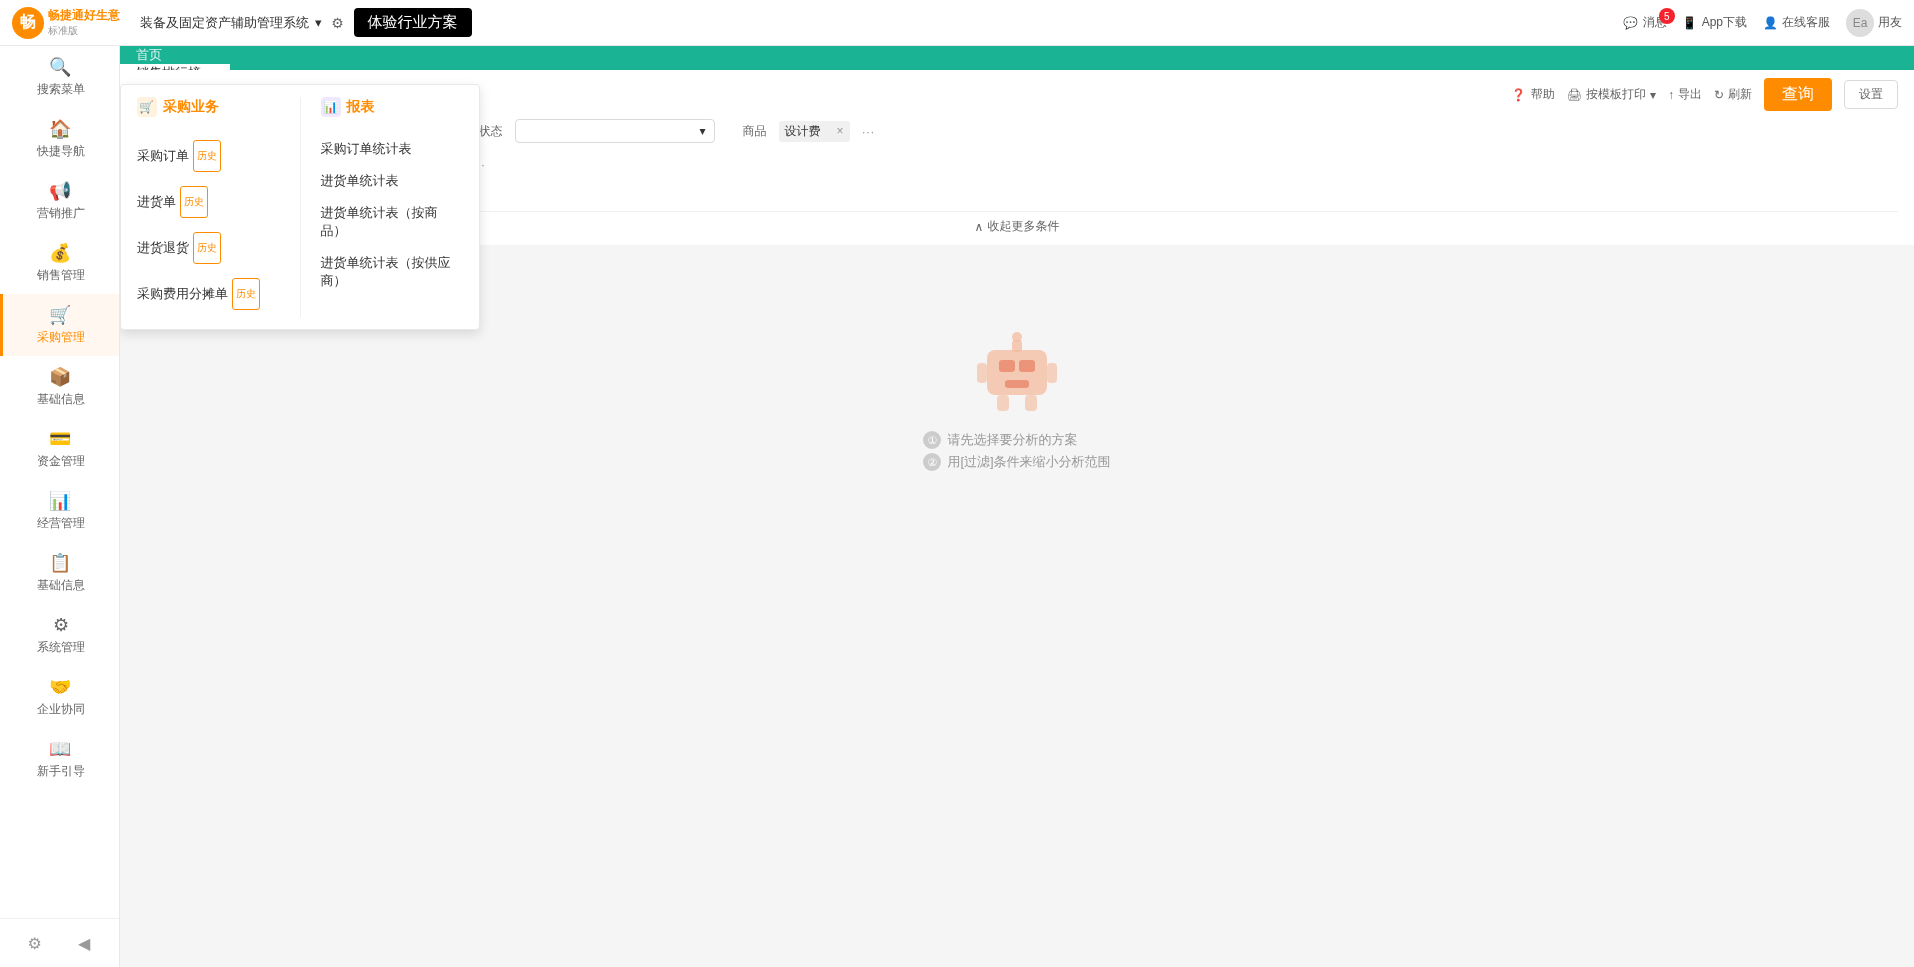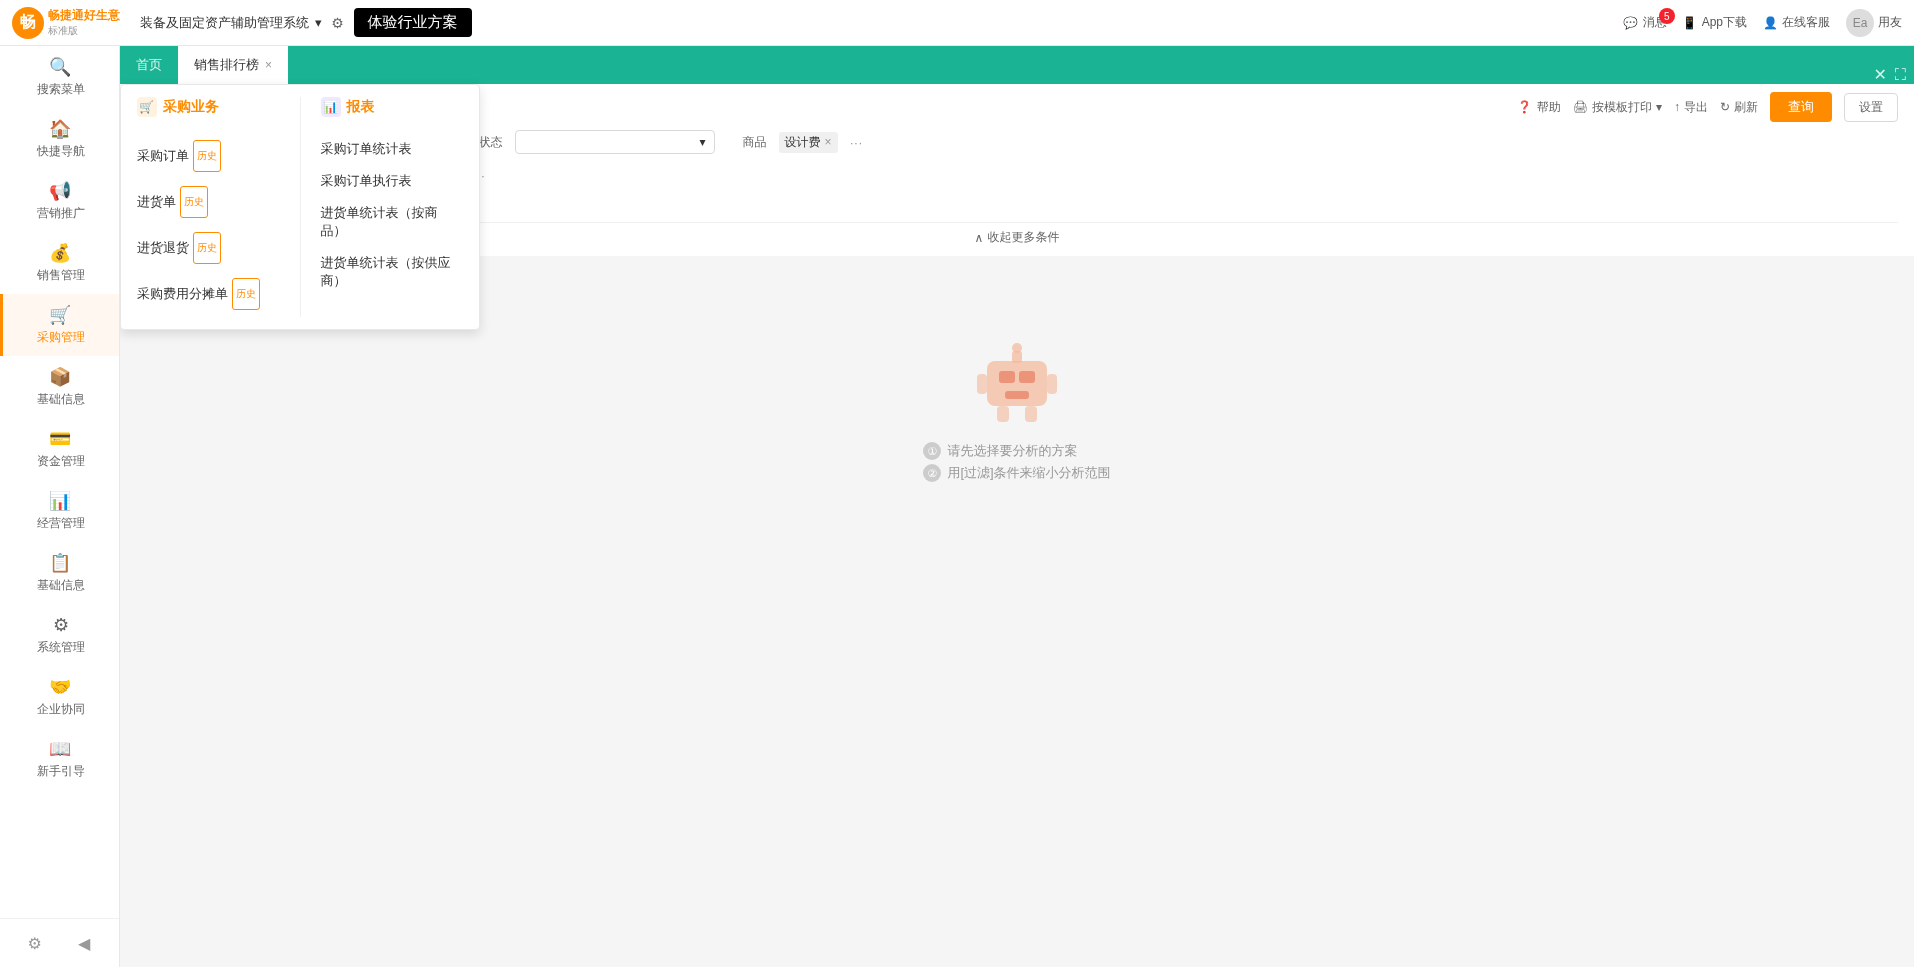--- a/index.html
+++ b/index.html
@@ -188,26 +188,27 @@
     .content-area {
       flex: 1;
       display: flex;
       flex-direction: column;
       overflow: hidden;
       position: relative;
     }
 
     
     .tab-bar {
-      height: 38px;
+      height: 24px;
       background: #1ab394;
       display: flex;
-      align-items: flex-end;
+      align-items: flex-start;
       padding: 0 0;
       position: relative;
+      flex-direction: column;
     }
     .tab-item {
       height: 38px;
       padding: 0 16px;
       display: flex;
       align-items: center;
       cursor: pointer;
       font-size: 13px;
       color: rgba(255,255,255,0.85);
       gap: 6px;
@@ -274,21 +275,21 @@
       cursor: pointer;
       background: #fff;
     }
     .filter-tag {
       display: inline-flex;
       align-items: center;
       background: #f0f0f0;
       border-radius: 3px;
       padding: 2px 6px;
       font-size: 12px;
-      gap: 4px;
+      gap: 16px;
     }
     .filter-tag .close {
       cursor: pointer;
       color: #999;
     }
     .filter-divider {
       color: #ccc;
       font-size: 10px;
     }
     .filter-dots {
@@ -322,21 +323,21 @@
       cursor: pointer;
       color: #666;
       font-size: 12px;
     }
     .btn-query {
       background: #ff8c00;
       color: white;
       border: none;
       border-radius: 4px;
       padding: 6px 18px;
-      font-size: 13px;
+      font-size: 16px;
       cursor: pointer;
     }
     .btn-settings {
       border: 1px solid #d9d9d9;
       background: #fff;
       color: #666;
       border-radius: 4px;
       padding: 5px 14px;
       font-size: 12px;
       cursor: pointer;
@@ -563,21 +564,21 @@
           <div class="dropdown-divider-v"></div>
           <div class="dropdown-col">
             <div class="dropdown-col-title reports">
               <div class="col-icon purple">📊</div>
               <span>报表</span>
             </div>
             <div class="dropdown-item">
               <span>采购订单统计表</span>
             </div>
             <div class="dropdown-item">
-              <span>采购订单执行表</span>
+              <span>进货单统计表</span>
             </div>
             <div class="dropdown-item">
               <span>进货单统计表（按商品）</span>
             </div>
             <div class="dropdown-item">
               <span>进货单统计表（按供应商）</span>
             </div>
           </div>
         </div>
       </div>

